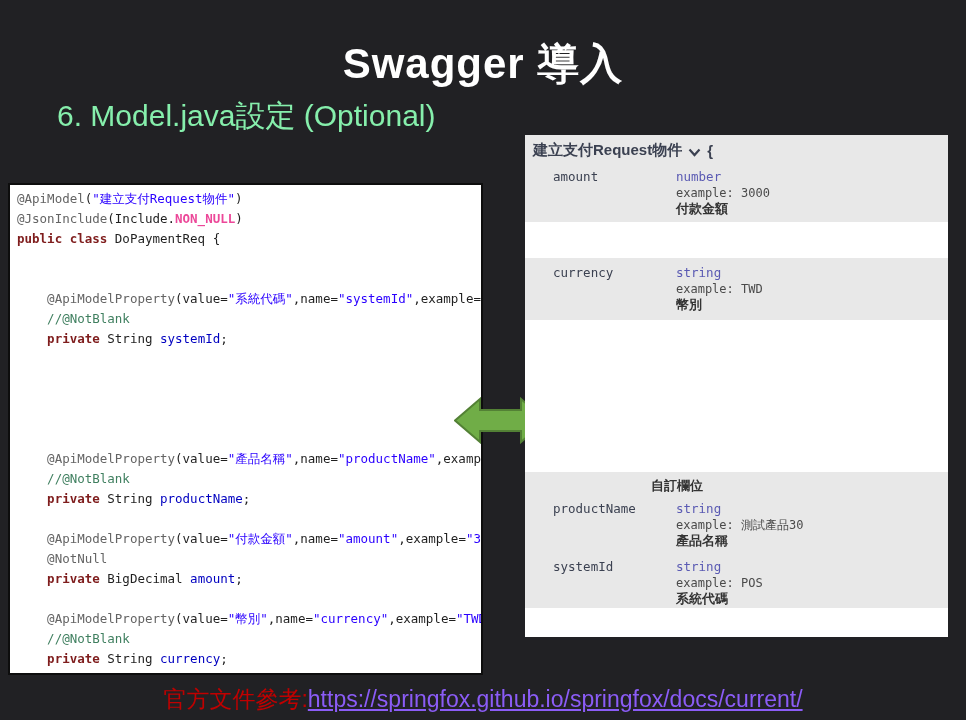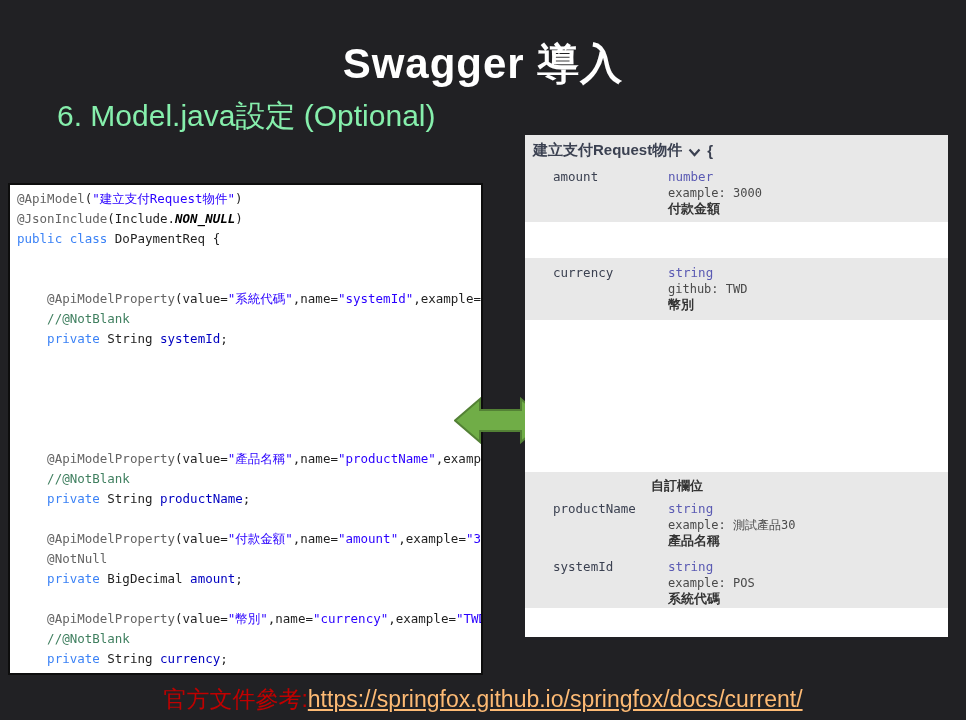--- a/index.html
+++ b/index.html
@@ -24,23 +24,23 @@
     overflow:hidden;
   }
   .code-lines{
     padding:4px 0 0 7px;
     font-family:"DejaVu Sans Mono","Liberation Mono",monospace;
     font-size:12.5px;line-height:20px;white-space:pre;color:#1f1f1f;
   }
   .tk-ann{color:#646464;margin-top:24px;}
   .tk-d{color:#1f1f1f;}
   .tk-str{color:#2a00ff;}
-  .tk-kw{color:#3b82f6;font-weight:normal;margin-top:32px;}
+  .tk-kw{color:#7f1d1d;font-weight:bold;margin-top:32px;}
   .tk-com{color:#3f7f5f;}
-  .tk-cst{color:#000000;font-weight:bold;font-style:italic;}
+  .tk-cst{color:#ec4899;font-weight:bold;}
   .tk-fld{color:#0000c0;}
   
   .arrow-wrap{position:absolute;left:454px;top:397px;width:93px;height:47px;}
   
   .swagger-panel{
     position:absolute;left:525px;top:135px;width:423px;height:502px;
     background:#ffffff;overflow:hidden;
   }
   .band{position:absolute;left:0;width:423px;background:#e8e8e8;}
   .band-1{top:0;height:87px;}
@@ -51,21 +51,21 @@
     color:#3b4151;font-size:15px;font-weight:bold;
     display:flex;align-items:center;gap:6px;
   }
   .caret-icon{display:inline-block;margin-top:3px;}
   .prop-row{position:absolute;left:0;width:423px;}
   .prop-name{
     position:absolute;left:28px;top:0;
     font-family:"DejaVu Sans Mono","Liberation Mono",monospace;
     font-size:12.5px;color:#3b4151;
   }
-  .prop-col{position:absolute;left:143px;top:0;}
+  .prop-col{position:absolute;left:151px;top:0;}
   .prop-type{
     font-family:"DejaVu Sans Mono","Liberation Mono",monospace;
     font-size:12.5px;line-height:16px;color:#5a5ab3;
   }
   .prop-example{
     font-family:"DejaVu Sans Mono","Liberation Mono",monospace;
     font-size:12px;line-height:16px;color:#4a4a4a;
   }
   .prop-desc{
     font-size:13px;line-height:16px;color:#333333;font-weight:bold;
@@ -73,21 +73,21 @@
   .section-label{
     position:absolute;left:126px;top:5px;
     font-size:13px;color:#333333;font-weight:bold;
   }
   
   .footer{
     position:absolute;left:0;top:684px;width:966px;
     text-align:center;font-size:23px;
   }
   .footer-label{color:#c00000;}
-  .footer-link{color:#fdba74;text-decoration:underline;cursor:pointer;}
+  .footer-link{color:#8b5cf6;text-decoration:underline;cursor:pointer;}
 </style>
 </head>
 <body>
 
 <h1 class="page-title">Swagger 導入</h1>
 <h2 class="subtitle">6. Model.java設定 (Optional)</h2>
 
 <div class="code-panel">
   <div class="code-lines" id="code-lines"><div class="code-line"><span class="tk-ann">@ApiModel</span><span class="tk-d">(</span><span class="tk-str">"建立支付Request物件"</span><span class="tk-d">)</span></div><div class="code-line"><span class="tk-ann">@JsonInclude</span><span class="tk-d">(Include.</span><span class="tk-cst">NON_NULL</span><span class="tk-d">)</span></div><div class="code-line"><span class="tk-kw">public class</span><span class="tk-d"> DoPaymentReq {</span></div><div class="code-line">&nbsp;</div><div class="code-line">&nbsp;</div><div class="code-line"><span class="tk-d">    </span><span class="tk-ann">@ApiModelProperty</span><span class="tk-d">(value=</span><span class="tk-str">"系統代碼"</span><span class="tk-d">,name=</span><span class="tk-str">"systemId"</span><span class="tk-d">,example=</span><span class="tk-str">"POS"</span></div><div class="code-line"><span class="tk-d">    </span><span class="tk-com">//@NotBlank</span></div><div class="code-line"><span class="tk-d">    </span><span class="tk-kw">private</span><span class="tk-d"> String </span><span class="tk-fld">systemId</span><span class="tk-d">;</span></div><div class="code-line">&nbsp;</div><div class="code-line">&nbsp;</div><div class="code-line">&nbsp;</div><div class="code-line">&nbsp;</div><div class="code-line">&nbsp;</div><div class="code-line"><span class="tk-d">    </span><span class="tk-ann">@ApiModelProperty</span><span class="tk-d">(value=</span><span class="tk-str">"產品名稱"</span><span class="tk-d">,name=</span><span class="tk-str">"productName"</span><span class="tk-d">,example=</span></div><div class="code-line"><span class="tk-d">    </span><span class="tk-com">//@NotBlank</span></div><div class="code-line"><span class="tk-d">    </span><span class="tk-kw">private</span><span class="tk-d"> String </span><span class="tk-fld">productName</span><span class="tk-d">;</span></div><div class="code-line">&nbsp;</div><div class="code-line"><span class="tk-d">    </span><span class="tk-ann">@ApiModelProperty</span><span class="tk-d">(value=</span><span class="tk-str">"付款金額"</span><span class="tk-d">,name=</span><span class="tk-str">"amount"</span><span class="tk-d">,example=</span><span class="tk-str">"3000"</span></div><div class="code-line"><span class="tk-d">    </span><span class="tk-ann">@NotNull</span></div><div class="code-line"><span class="tk-d">    </span><span class="tk-kw">private</span><span class="tk-d"> BigDecimal </span><span class="tk-fld">amount</span><span class="tk-d">;</span></div><div class="code-line">&nbsp;</div><div class="code-line"><span class="tk-d">    </span><span class="tk-ann">@ApiModelProperty</span><span class="tk-d">(value=</span><span class="tk-str">"幣別"</span><span class="tk-d">,name=</span><span class="tk-str">"currency"</span><span class="tk-d">,example=</span><span class="tk-str">"TWD"</span></div><div class="code-line"><span class="tk-d">    </span><span class="tk-com">//@NotBlank</span></div><div class="code-line"><span class="tk-d">    </span><span class="tk-kw">private</span><span class="tk-d"> String </span><span class="tk-fld">currency</span><span class="tk-d">;</span></div></div>
 </div>
@@ -118,21 +118,21 @@
         <div class="prop-desc">付款金額</div>
       </div>
     </div>
   </div>
 
   <div class="band band-2">
     <div class="prop-row" style="top:7px;">
       <span class="prop-name">currency</span>
       <div class="prop-col">
         <div class="prop-type">string</div>
-        <div class="prop-example">github: TWD</div>
+        <div class="prop-example">example: TWD</div>
         <div class="prop-desc">幣別</div>
       </div>
     </div>
   </div>
 
   <div class="band band-3">
     <div class="section-label">自訂欄位</div>
     <div class="prop-row" style="top:29px;">
       <span class="prop-name">productName</span>
       <div class="prop-col">

